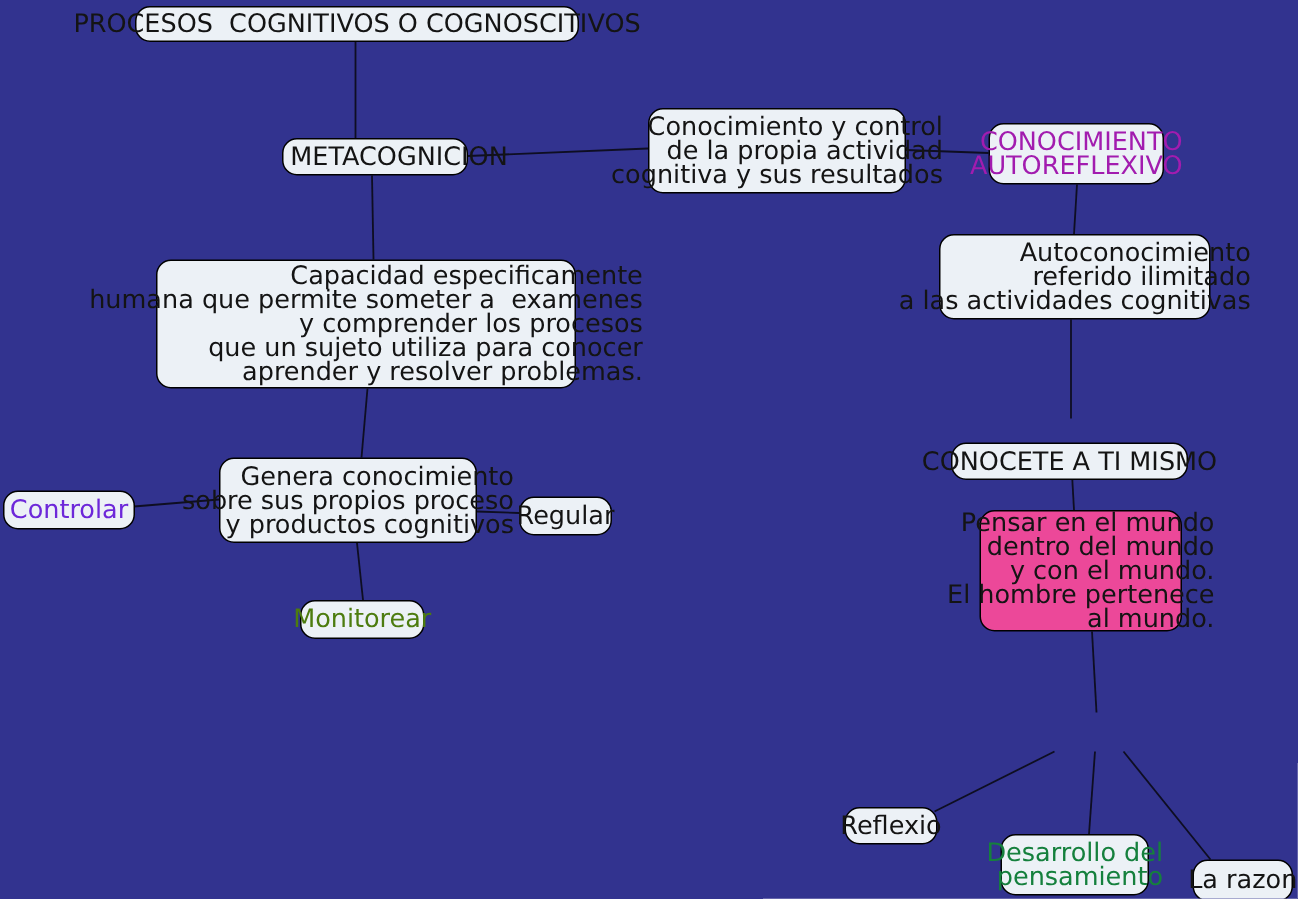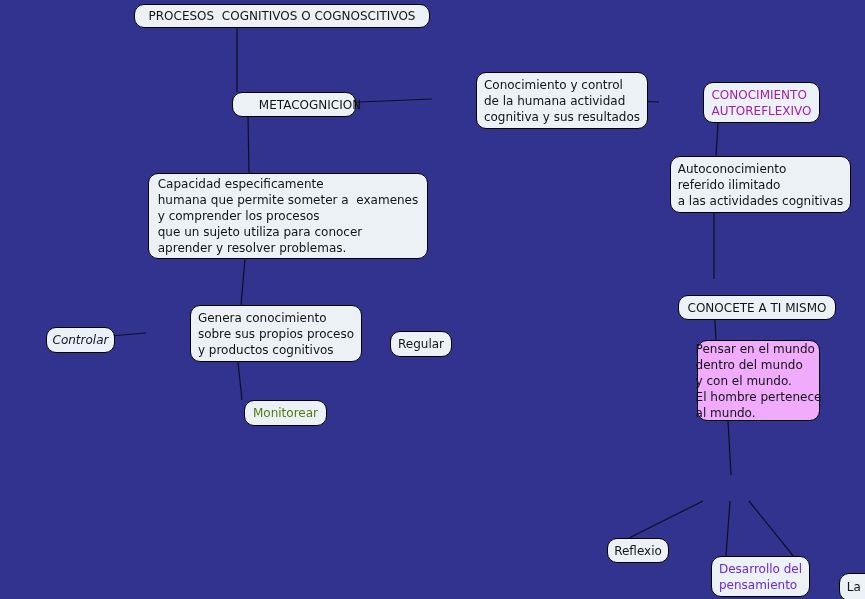--- a/index.html
+++ b/index.html
@@ -19,28 +19,27 @@
     top: 0;
     width: 865px;
     height: 599px;
   }
   .node {
     position: absolute;
     box-sizing: border-box;
     display: flex;
     align-items: center;
     justify-content: center;
-    text-align: left;
+    text-align: right;
     border: 1.5px solid #000000;
     border-radius: 10px;
-    font-size: 12px;
+    font-size: 17px;
     line-height: 16px;
     white-space: pre;
     cursor: default;
-    margin-left: 44px;
   }
 </style>
 </head>
 <body>
 
 <div id="stage" style="background: rgb(50, 51, 143);">
   <svg id="lines-layer" viewBox="0 0 865 599" xmlns="http://www.w3.org/2000/svg">
       <line x1="237" y1="28" x2="237" y2="92" stroke="#0E0E22" stroke-width="1.2"></line>
       <line x1="312" y1="104" x2="432" y2="99" stroke="#0E0E22" stroke-width="1.2"></line>
       <line x1="604" y1="100" x2="659" y2="102" stroke="#0E0E22" stroke-width="1.2"></line>
@@ -53,41 +52,41 @@
       <line x1="318" y1="341" x2="346" y2="342" stroke="#0E0E22" stroke-width="1.2"></line>
       <line x1="238" y1="362" x2="242" y2="400" stroke="#0E0E22" stroke-width="1.2"></line>
       <line x1="728" y1="421" x2="731" y2="475" stroke="#0E0E22" stroke-width="1.2"></line>
       <line x1="703" y1="501" x2="623" y2="541" stroke="#0E0E22" stroke-width="1.2"></line>
       <line x1="730" y1="501" x2="726" y2="556" stroke="#0E0E22" stroke-width="1.2"></line>
       <line x1="749" y1="501" x2="807" y2="573" stroke="#0E0E22" stroke-width="1.2"></line>
     </svg>
 <div class="node" style="left: 90px; top: 4px; width: 296px; height: 24px; background: rgb(236, 241, 246); border-color: rgb(0, 0, 0); color: rgb(20, 20, 20);">PROCESOS  COGNITIVOS O COGNOSCITIVOS</div>
     <div class="node" style="left: 188px; top: 92px; width: 124px; height: 25px; background: rgb(236, 241, 246); border-color: rgb(0, 0, 0); color: rgb(20, 20, 20); padding-left: 32px;">METACOGNICION</div>
     <div class="node" style="left: 432px; top: 72px; width: 172px; height: 57px; background: rgb(236, 241, 246); border-color: rgb(0, 0, 0); color: rgb(20, 20, 20);">Conocimiento y control
-de la humana actividad
+de la propia actividad
 cognitiva y sus resultados</div>
     <div class="node" style="left: 659px; top: 82px; width: 117px; height: 41px; background: rgb(236, 241, 246); border-color: rgb(0, 0, 0); color: #a21caf;">CONOCIMIENTO
 AUTOREFLEXIVO</div>
     <div class="node" style="left: 104px; top: 173px; width: 280px; height: 86px; background: rgb(236, 241, 246); border-color: rgb(0, 0, 0); color: rgb(20, 20, 20);">Capacidad especificamente
 humana que permite someter a  examenes
 y comprender los procesos
 que un sujeto utiliza para conocer
 aprender y resolver problemas.</div>
     <div class="node" style="left: 626px; top: 156px; width: 181px; height: 57px; background: rgb(236, 241, 246); border-color: rgb(0, 0, 0); color: rgb(20, 20, 20);">Autoconocimiento
 referido ilimitado
 a las actividades cognitivas</div>
     <div class="node" style="left: 634px; top: 295px; width: 158px; height: 25px; background: rgb(236, 241, 246); border-color: rgb(0, 0, 0); color: rgb(20, 20, 20);">CONOCETE A TI MISMO</div>
     <div class="node" style="left: 146px; top: 305px; width: 172px; height: 57px; background: rgb(236, 241, 246); border-color: rgb(0, 0, 0); color: rgb(20, 20, 20);">Genera conocimiento
 sobre sus propios proceso
 y productos cognitivos</div>
-    <div class="node" style="left: 2px; top: 327px; width: 69px; height: 26px; background: rgb(236, 241, 246); border-color: rgb(0, 0, 0); color: #0f172a; font-style: italic;">Controlar</div>
+    <div class="node" style="left: 2px; top: 327px; width: 88px; height: 26px; background: rgb(236, 241, 246); border-color: rgb(0, 0, 0); color: #6d28d9;">Controlar</div>
     <div class="node" style="left: 346px; top: 331px; width: 62px; height: 26px; background: rgb(236, 241, 246); border-color: rgb(0, 0, 0); color: rgb(20, 20, 20);">Regular</div>
     <div class="node" style="left: 200px; top: 400px; width: 83px; height: 26px; background: rgb(236, 241, 246); border-color: rgb(0, 0, 0); color: #4d7c0f;">Monitorear</div>
-    <div class="node" style="left: 653px; top: 340px; width: 123px; height: 81px; background: #f0abfc; border-color: rgb(0, 0, 0); color: rgb(20, 20, 20);">Pensar en el mundo
+    <div class="node" style="left: 653px; top: 340px; width: 135px; height: 81px; background: #ec4899; border-color: rgb(0, 0, 0); color: rgb(20, 20, 20);">Pensar en el mundo
 dentro del mundo
 y con el mundo.
 El hombre pertenece
 al mundo.</div>
     <div class="node" style="left: 563px; top: 538px; width: 62px; height: 25px; background: rgb(236, 241, 246); border-color: rgb(0, 0, 0); color: rgb(20, 20, 20);">Reflexio</div>
-    <div class="node" style="left: 667px; top: 556px; width: 99px; height: 41px; background: rgb(236, 241, 246); border-color: rgb(0, 0, 0); color: #6d28d9;">Desarrollo del
+    <div class="node" style="left: 667px; top: 556px; width: 99px; height: 41px; background: rgb(236, 241, 246); border-color: rgb(0, 0, 0); color: #15803d;">Desarrollo del
 pensamiento</div>
     <div class="node" style="left: 795px; top: 573px; width: 67px; height: 28px; background: rgb(236, 241, 246); border-color: rgb(0, 0, 0); color: rgb(20, 20, 20);">La razon</div>
   </div>
 
 </body></html>

